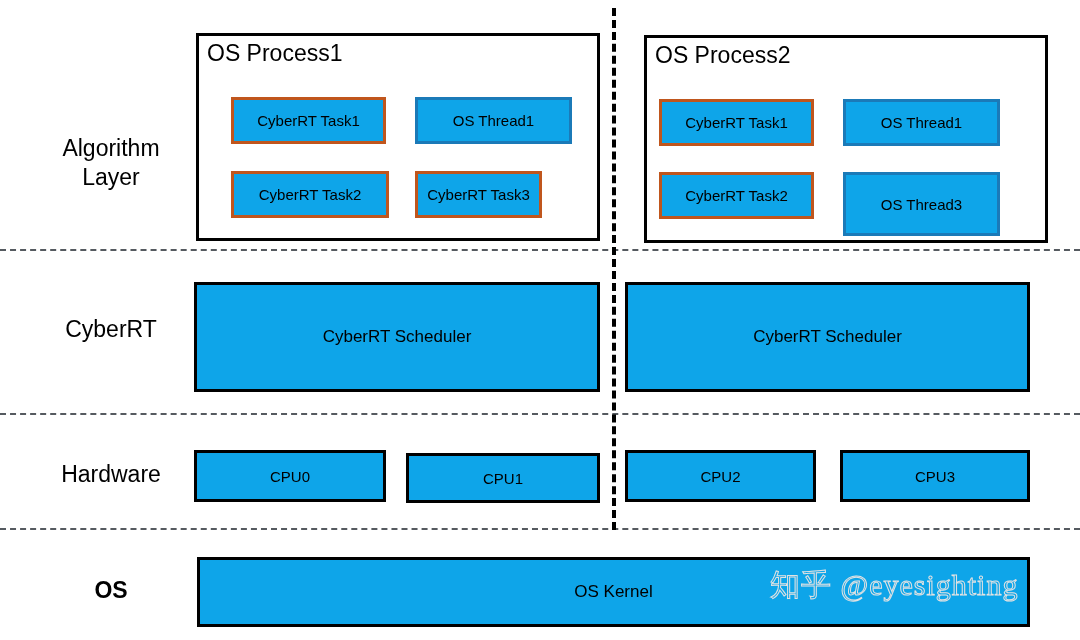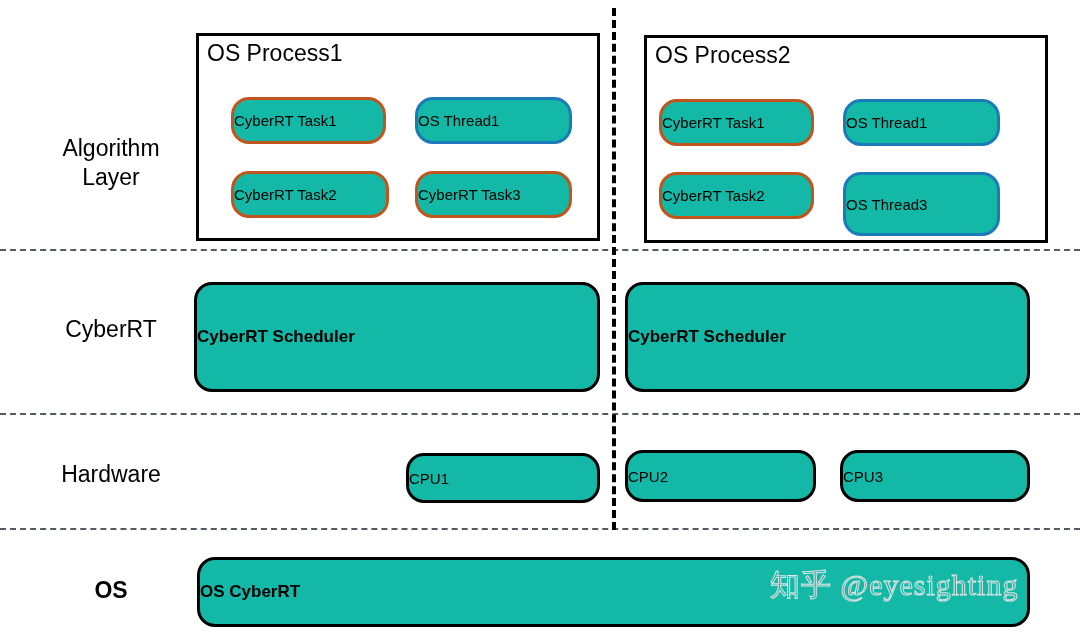--- a/index.html
+++ b/index.html
@@ -40,26 +40,26 @@
   }
   .vsep {
     position: absolute;
     width: 0;
     border-left: 4px dashed #000000;
   }
 
   
   .box {
     position: absolute;
-    background: #14b8a6;
+    background: #0ea5e9;
     box-sizing: border-box;
     display: flex;
     align-items: center;
+    justify-content: center;
     color: #000000;
-    border-radius: 18px;
   }
   .box-black { border: 3px solid #000000; }
   .box-orange { border: 3px solid #c0561d; }
   .box-blue { border: 3px solid #1b7ab8; }
 
   .process-box {
     position: absolute;
     background: #ffffff;
     box-sizing: border-box;
     border: 3px solid #000000;
@@ -67,21 +67,21 @@
   .process-title {
     position: absolute;
     left: 8px;
     top: 4px;
     font-size: 23px;
     color: #000000;
     white-space: nowrap;
   }
 
   .label-small { font-size: 15px; }
-  .label-mid   { font-size: 17px; font-weight: bold; }
+  .label-mid   { font-size: 17px; }
 
   
   .watermark {
     position: absolute;
     font-size: 30px;
     color: transparent;
     -webkit-text-stroke: 1px #e2e2e2;
     letter-spacing: 1px;
     white-space: nowrap;
     pointer-events: none;
@@ -117,21 +117,21 @@
   </div>
 
   <div class="box box-blue label-small" style="left:415px;top:97px;width:157px;height:47px;">
     <span>OS Thread1</span>
   </div>
 
   <div class="box box-orange label-small" style="left:231px;top:171px;width:158px;height:47px;">
     <span>CyberRT Task2</span>
   </div>
 
-  <div class="box box-orange label-small" style="left:415px;top:171px;width:157px;height:47px;">
+  <div class="box box-orange label-small" style="left:415px;top:171px;width:127px;height:47px;">
     <span>CyberRT Task3</span>
   </div>
 
   <div class="process-box" style="left:626px;top:35px;width:404px;height:208px;margin-left:18px;">
     <div class="process-title">OS Process2</div>
   </div>
 
   <div class="box box-orange label-small" style="left:659px;top:99px;width:155px;height:47px;">
     <span>CyberRT Task1</span>
   </div>
@@ -149,32 +149,35 @@
   </div>
 
   <div class="box box-black label-mid" style="left:194px;top:282px;width:406px;height:110px;">
     <span>CyberRT Scheduler</span>
   </div>
 
   <div class="box box-black label-mid" style="left:625px;top:282px;width:405px;height:110px;">
     <span>CyberRT Scheduler</span>
   </div>
 
+  <div class="box box-black label-small" style="left:194px;top:450px;width:192px;height:52px;">
+    <span>CPU0</span>
+  </div>
 
   <div class="box box-black label-small" style="left:406px;top:453px;width:194px;height:50px;">
     <span>CPU1</span>
   </div>
 
   <div class="box box-black label-small" style="left:625px;top:450px;width:191px;height:52px;">
     <span>CPU2</span>
   </div>
 
   <div class="box box-black label-small" style="left:840px;top:450px;width:190px;height:52px;">
     <span>CPU3</span>
   </div>
 
   <div class="box box-black label-mid" style="left:197px;top:557px;width:833px;height:70px;">
-    <span>OS CyberRT</span>
+    <span>OS Kernel</span>
   </div>
 
   <div class="watermark" style="left:770px;top:565px;">知乎 @eyesighting</div>
 
 </div>
 
 </body></html>

